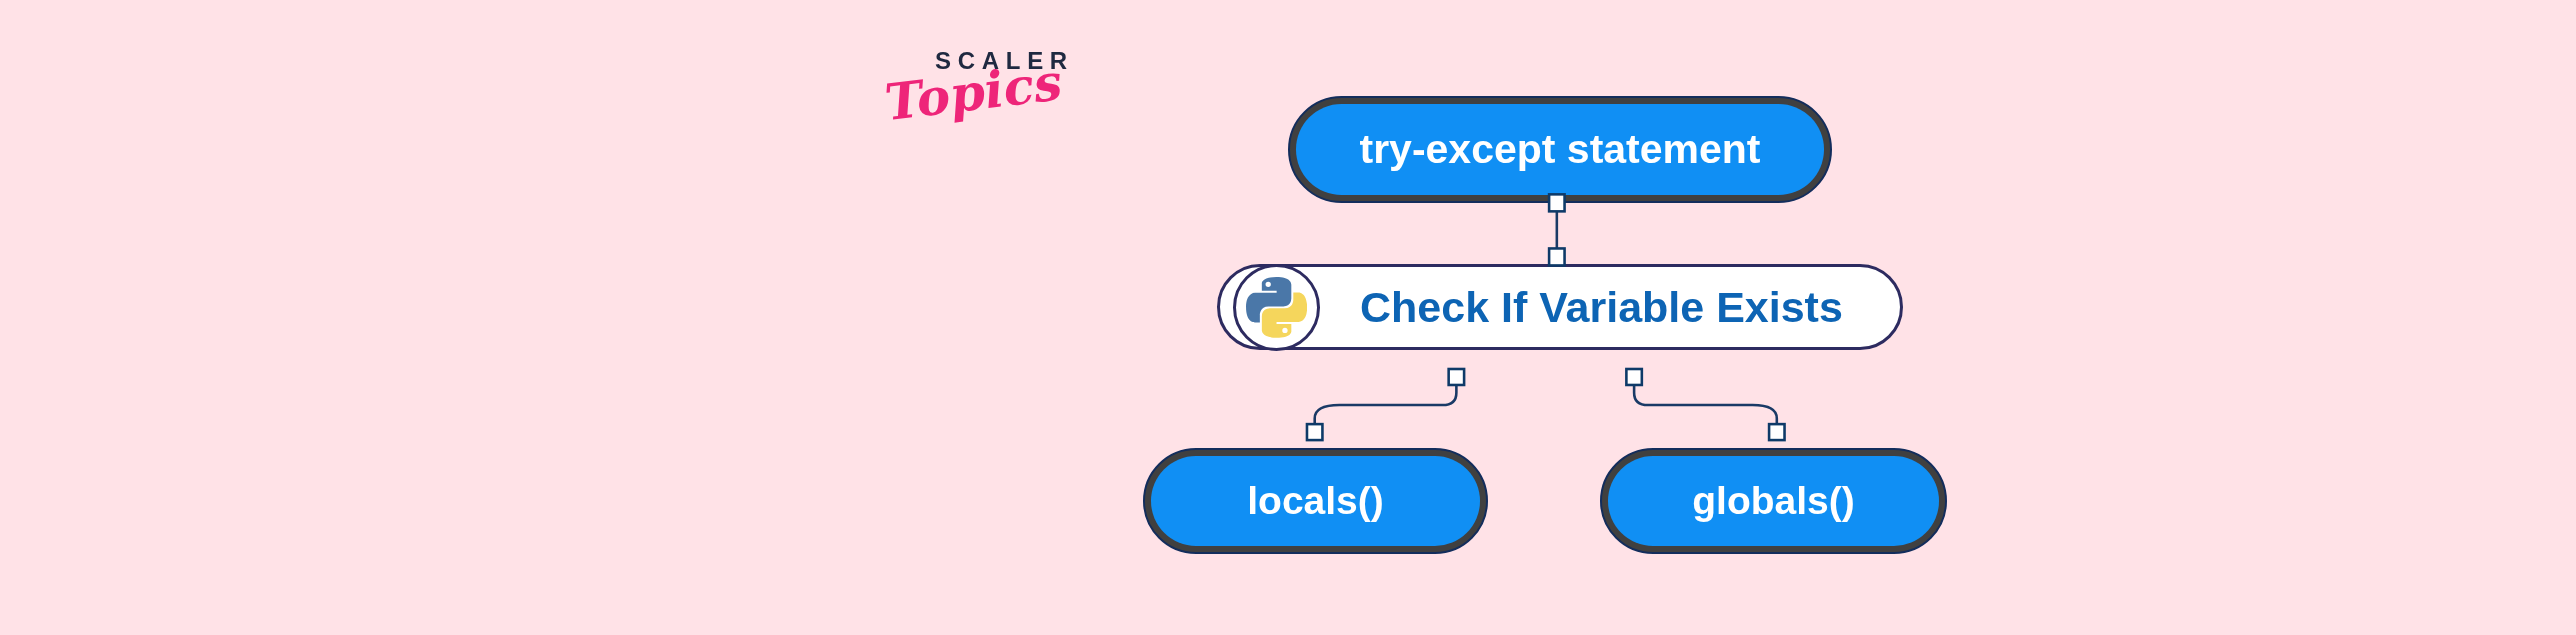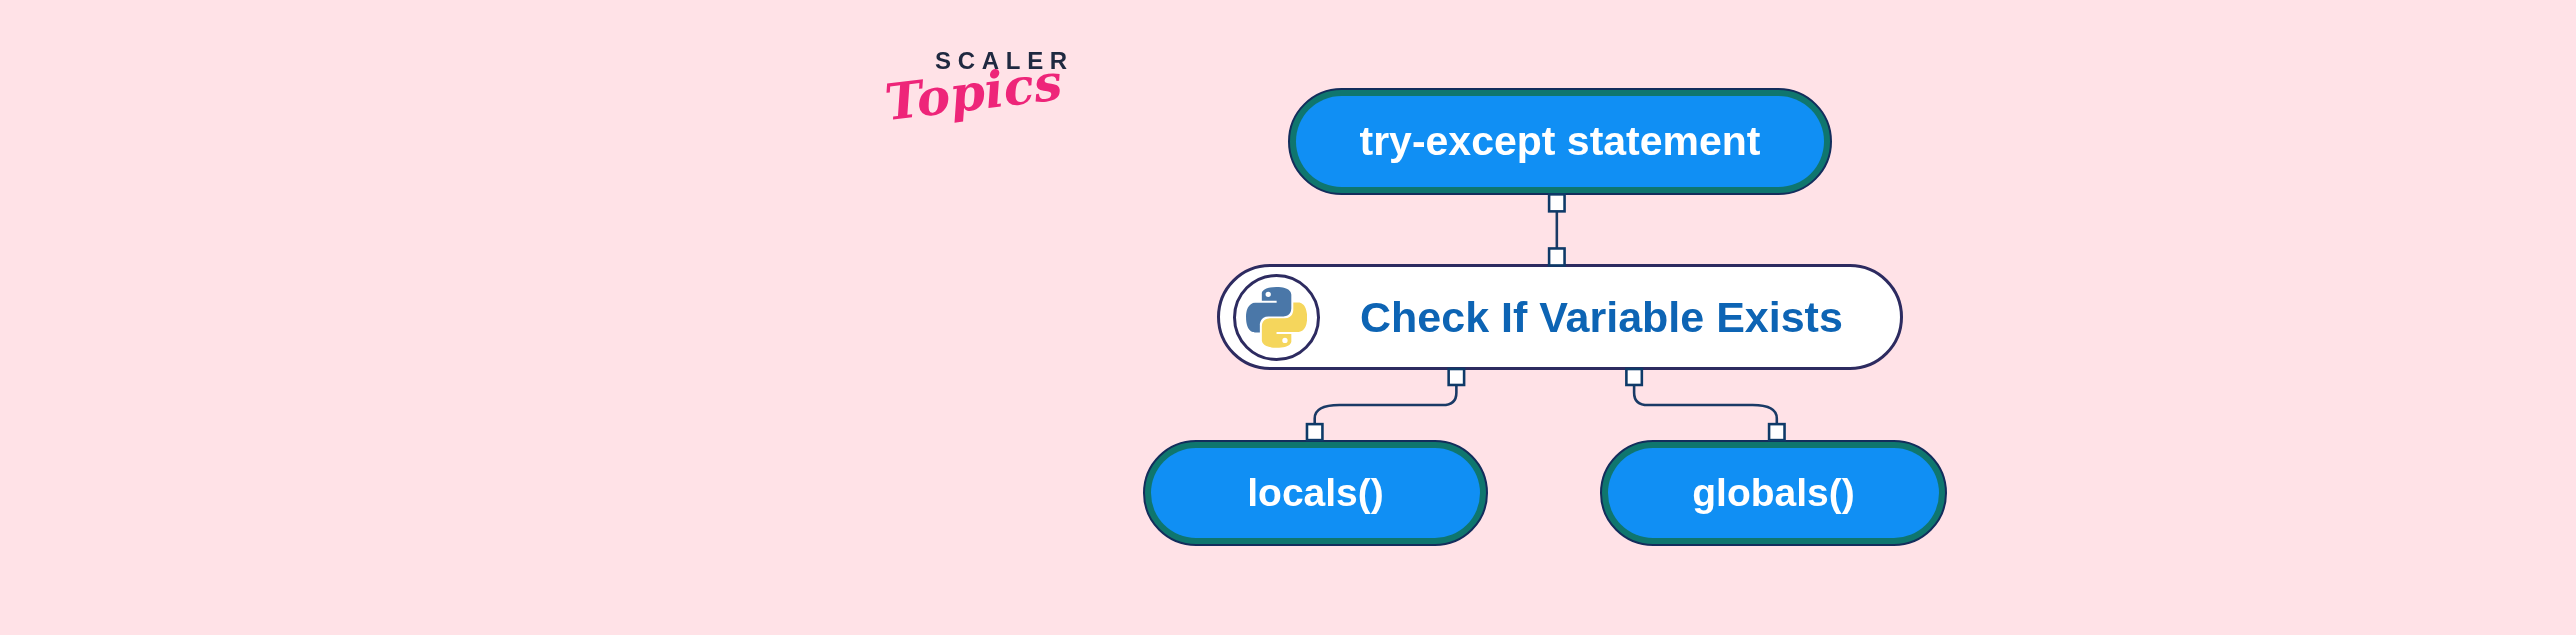--- a/index.html
+++ b/index.html
@@ -43,24 +43,25 @@
     white-space:nowrap;
   }
 
   
   .pill{
     position:absolute;
     box-sizing:border-box;
     z-index:1;
   }
   .blue-pill{
-    background:#0f766e;
+    background:#404040;
     border:2.6px solid var(--node-border,#132d5c);
     border-radius:57px;
     padding:6.2px;
+    margin-top:8px;
   }
   .blue-pill .pill-inner{
     width:100%;
     height:100%;
     box-sizing:border-box;
     background:var(--node-blue,#108ff4);
     border-radius:46px;
     display:flex;
     align-items:center;
     justify-content:center;
@@ -68,21 +69,21 @@
     font-weight:700;
     white-space:nowrap;
   }
   #node-try{ left:1288px; top:88px; width:544px; height:107px; }
   #node-try .pill-inner{ font-size:41px; }
   #node-locals{ left:1143px; top:440px; width:345px; height:106px; }
   #node-globals{ left:1600px; top:440px; width:347px; height:106px; }
   #node-locals .pill-inner, #node-globals .pill-inner{ font-size:39px; }
 
   #node-check{
-    left:1217px; top:264px; width:686px; height:106px;
+    left:1217px; top:264px; width:686px; height:86px;
     background:#ffffff;
     border:3.1px solid var(--center-border,#2d2b60);
     border-radius:57px;
     display:flex;
     align-items:center;
     padding:0 17.5px 0 13.4px;
     box-sizing:border-box;
   }
   .py-circle{
     width:87px;

